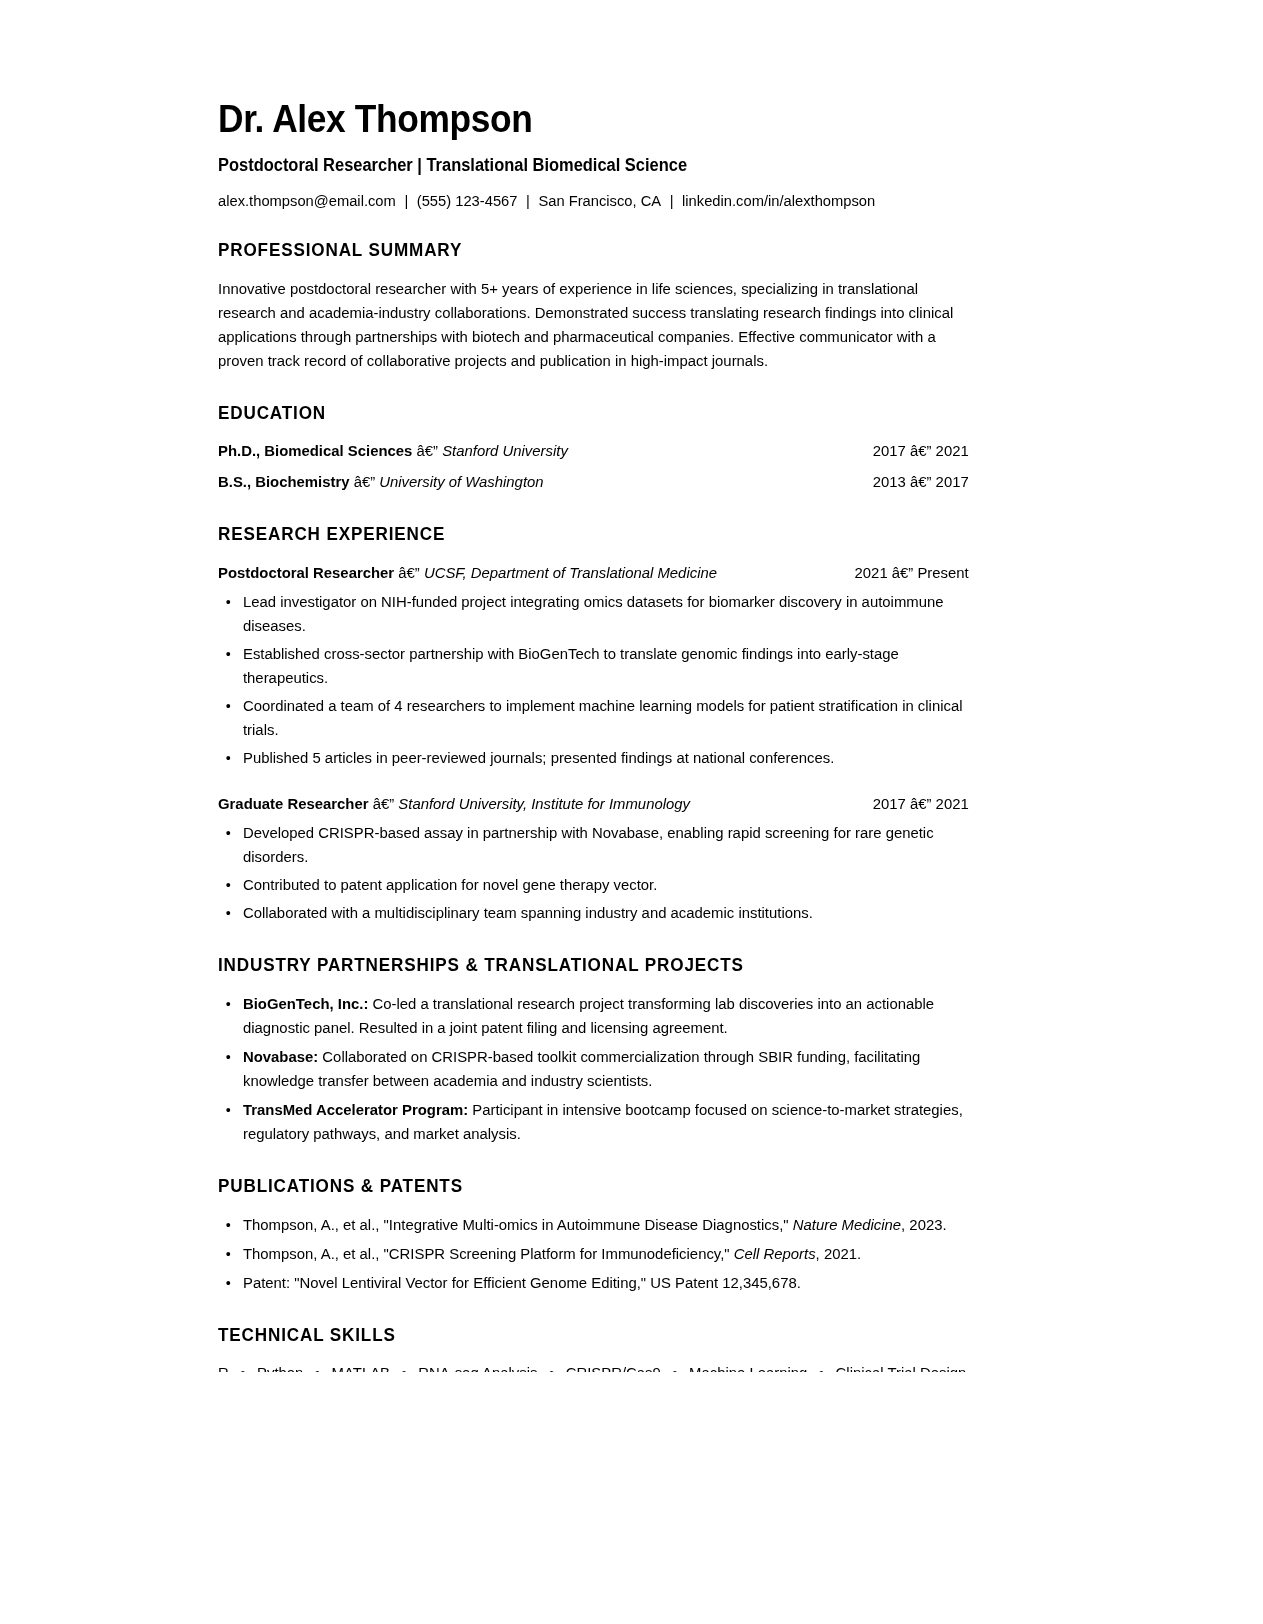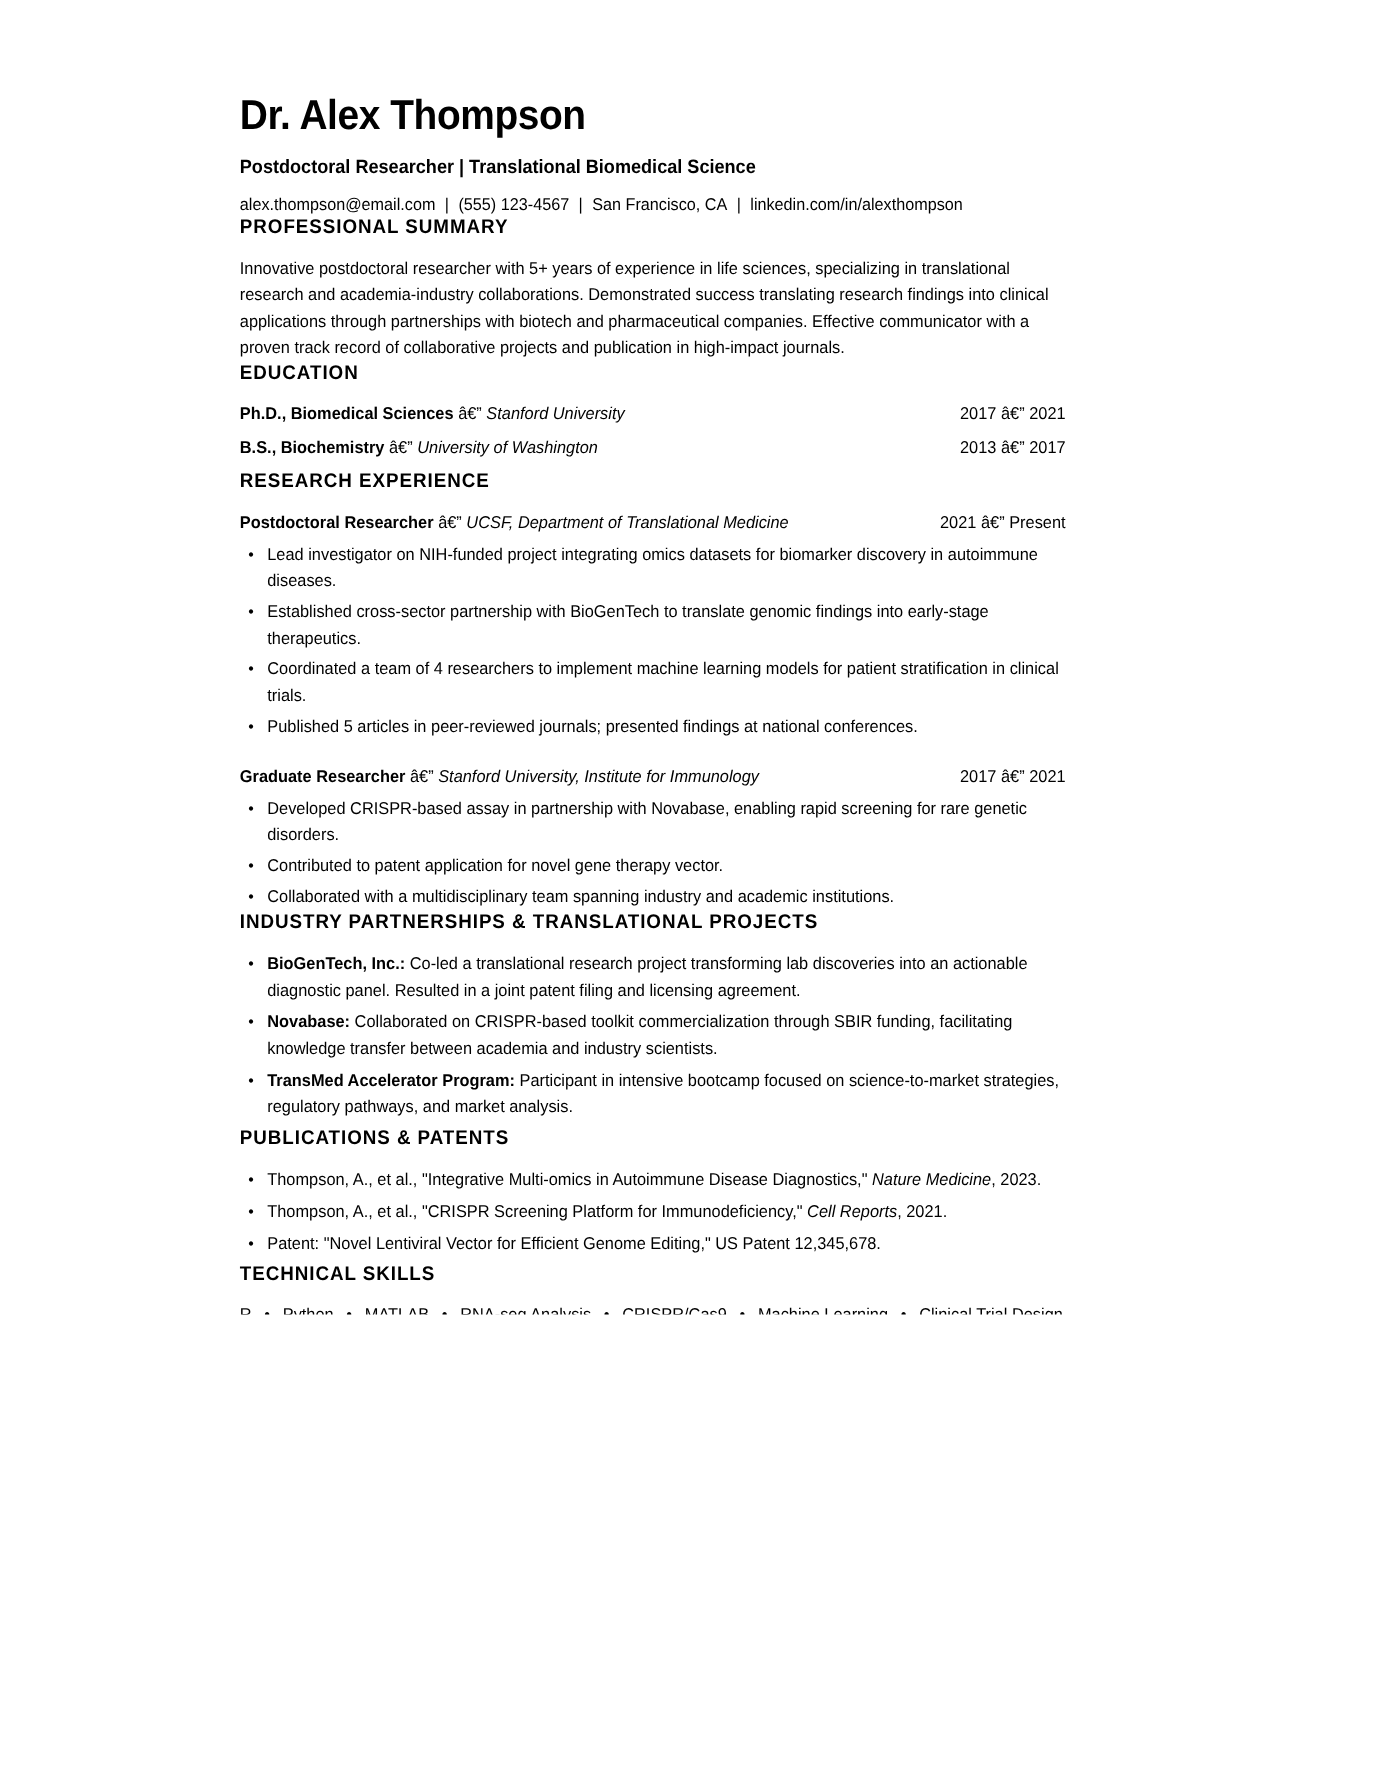--- a/index.html
+++ b/index.html
@@ -17,21 +17,21 @@
   .page {
     position: relative;
     width: 1263px;
     height: 1624px;
     background: #ffffff;
     box-sizing: border-box;
   }
   .content {
     position: absolute;
     left: 218px;
-    top: 84px;
+    top: 98px;
     width: 778px;
   }
 
   
   .name {
     font-size: 38px;
     font-weight: 700;
     letter-spacing: -0.4px;
     line-height: 1.12;
     margin: 0 0 14px 0;
@@ -54,20 +54,21 @@
     transform: scaleX(0.95);
     transform-origin: left center;
     white-space: nowrap;
   }
   .contact .sep {
     padding: 0 9px;
   }
 
   
   .section {
+    margin-top: 30px;
   }
   .section-title {
     font-size: 18px;
     font-weight: 700;
     letter-spacing: 0.9px;
     line-height: 1.2;
     margin: 0 0 15px 0;
     transform: scaleX(0.95);
     transform-origin: left center;
     text-transform: uppercase;

